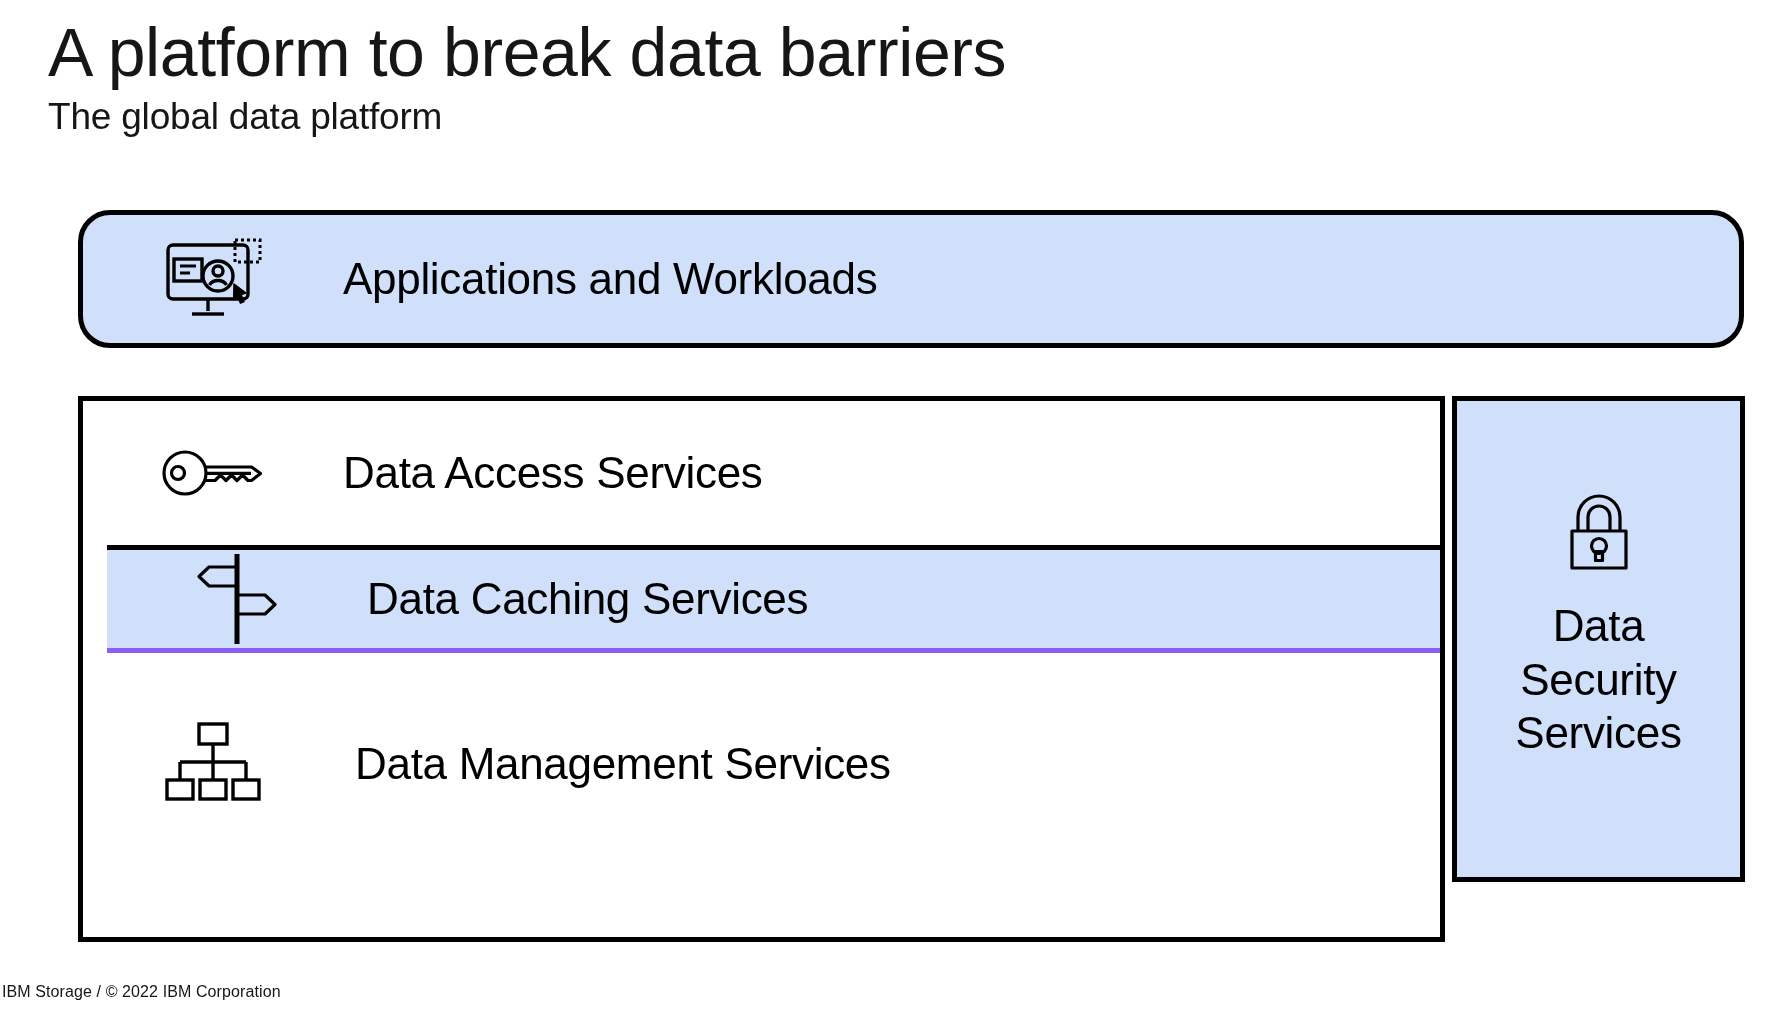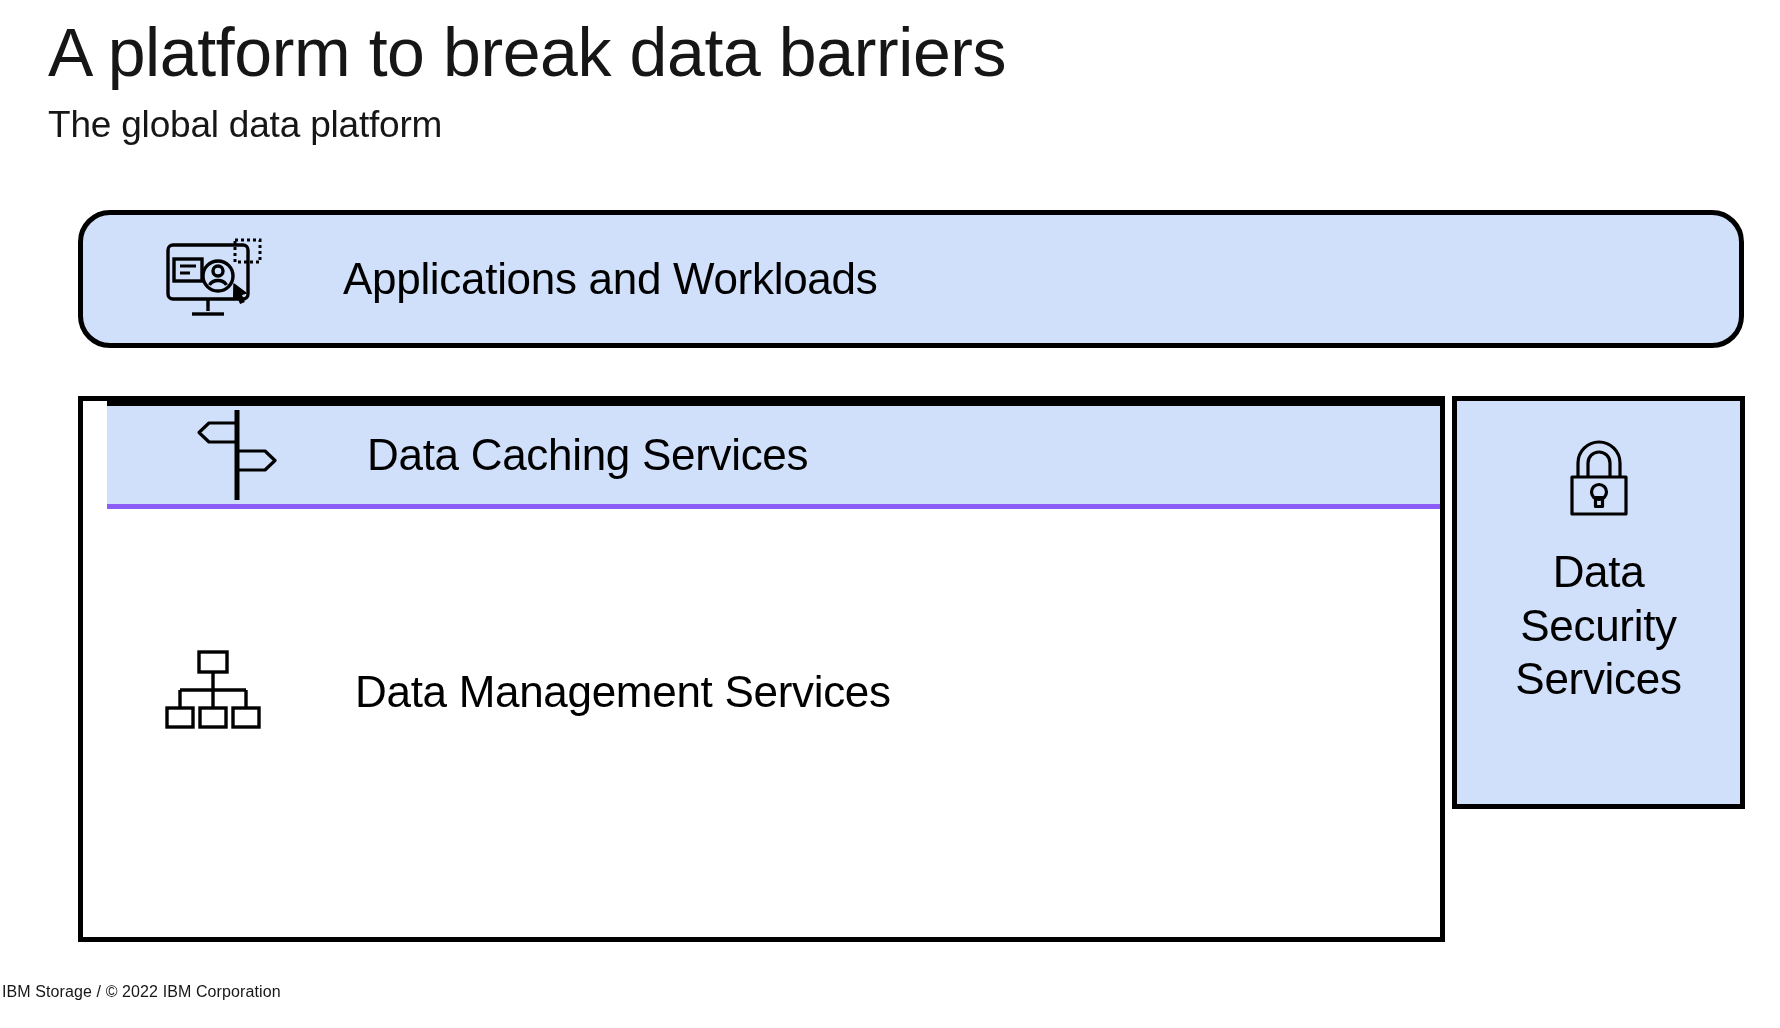--- a/index.html
+++ b/index.html
@@ -30,21 +30,21 @@
     letter-spacing: -0.4px;
     color: #161616;
     white-space: nowrap;
   }
   #page-subtitle {
     font-size: 37px;
     font-weight: 400;
     line-height: 1.2;
     letter-spacing: -0.2px;
     color: #161616;
-    margin-top: 13px;
+    margin-top: 5px;
     white-space: nowrap;
   }
 
   
   #apps-banner {
     position: absolute;
     left: 78px;
     top: 210px;
     width: 1666px;
     height: 138px;
@@ -97,29 +97,29 @@
   #row-management { flex: 1 1 auto; gap: 12px; }
   #row-management .icon-slot,
   #row-management .row-label { margin-top: -62px; }
 
   
   #security-panel {
     position: absolute;
     left: 1452px;
     top: 396px;
     width: 293px;
-    height: 413px;
+    height: 486px;
     box-sizing: border-box;
     background: #d0dffa;
     border: 5px solid #000000;
     display: flex;
     flex-direction: column;
     align-items: center;
     justify-content: flex-start;
-    padding-top: 34px;
+    padding-top: 88px;
   }
   #security-label {
     margin-top: 26px;
     font-size: 44px;
     line-height: 1.22;
     letter-spacing: -0.3px;
     text-align: center;
     color: #000000;
     width: 100%;
   }
@@ -165,20 +165,31 @@
       <rect x="74" y="10" width="25" height="22" stroke-dasharray="3 3" stroke-width="3"></rect>
 
       <path d="M73 54 l12 9 l-5 1.5 l3 7 l-3.5 1.6 l-3 -7 l-3.8 3.4 z" fill="#000" stroke="#000" stroke-width="1.5" stroke-linejoin="round"></path>
     </svg>
   </div>
   <div class="row-label">Applications and Workloads</div>
 </div>
 
 <div id="services-box">
 
+  <div class="service-row" id="row-access">
+    <div class="icon-slot">
+      <svg width="104" height="56" viewBox="0 0 104 56" fill="none" stroke="#000" stroke-width="3.2" stroke-linejoin="round">
+        <circle cx="24" cy="28" r="21"></circle>
+        <circle cx="17" cy="28" r="6.5"></circle>
+        <path d="M44.5 22 h46 l9 6.5 l-9 7 h-3.5 l-5.5 -5.5 l-5.5 5.5 l-5.5 -5.5 l-5.5 5.5 l-5.5 -5.5 l-5.5 5.5 h-10"></path>
+        <path d="M45 28.4 h45"></path>
+      </svg>
+    </div>
+    <div class="row-label">Data Access Services</div>
+  </div>
 
   <div class="service-row highlight" id="row-caching">
     <div class="icon-slot">
       <svg width="104" height="96" viewBox="0 0 104 96" fill="none" stroke="#000" stroke-width="3.2" stroke-linejoin="round">
 
         <path d="M52 3 v90" stroke-width="5"></path>
 
         <path d="M52 16 h-28 l-10 9.5 l10 9.5 h28"></path>
 
         <path d="M52 44 h28 l10 9.5 l-10 9.5 h-28"></path>

